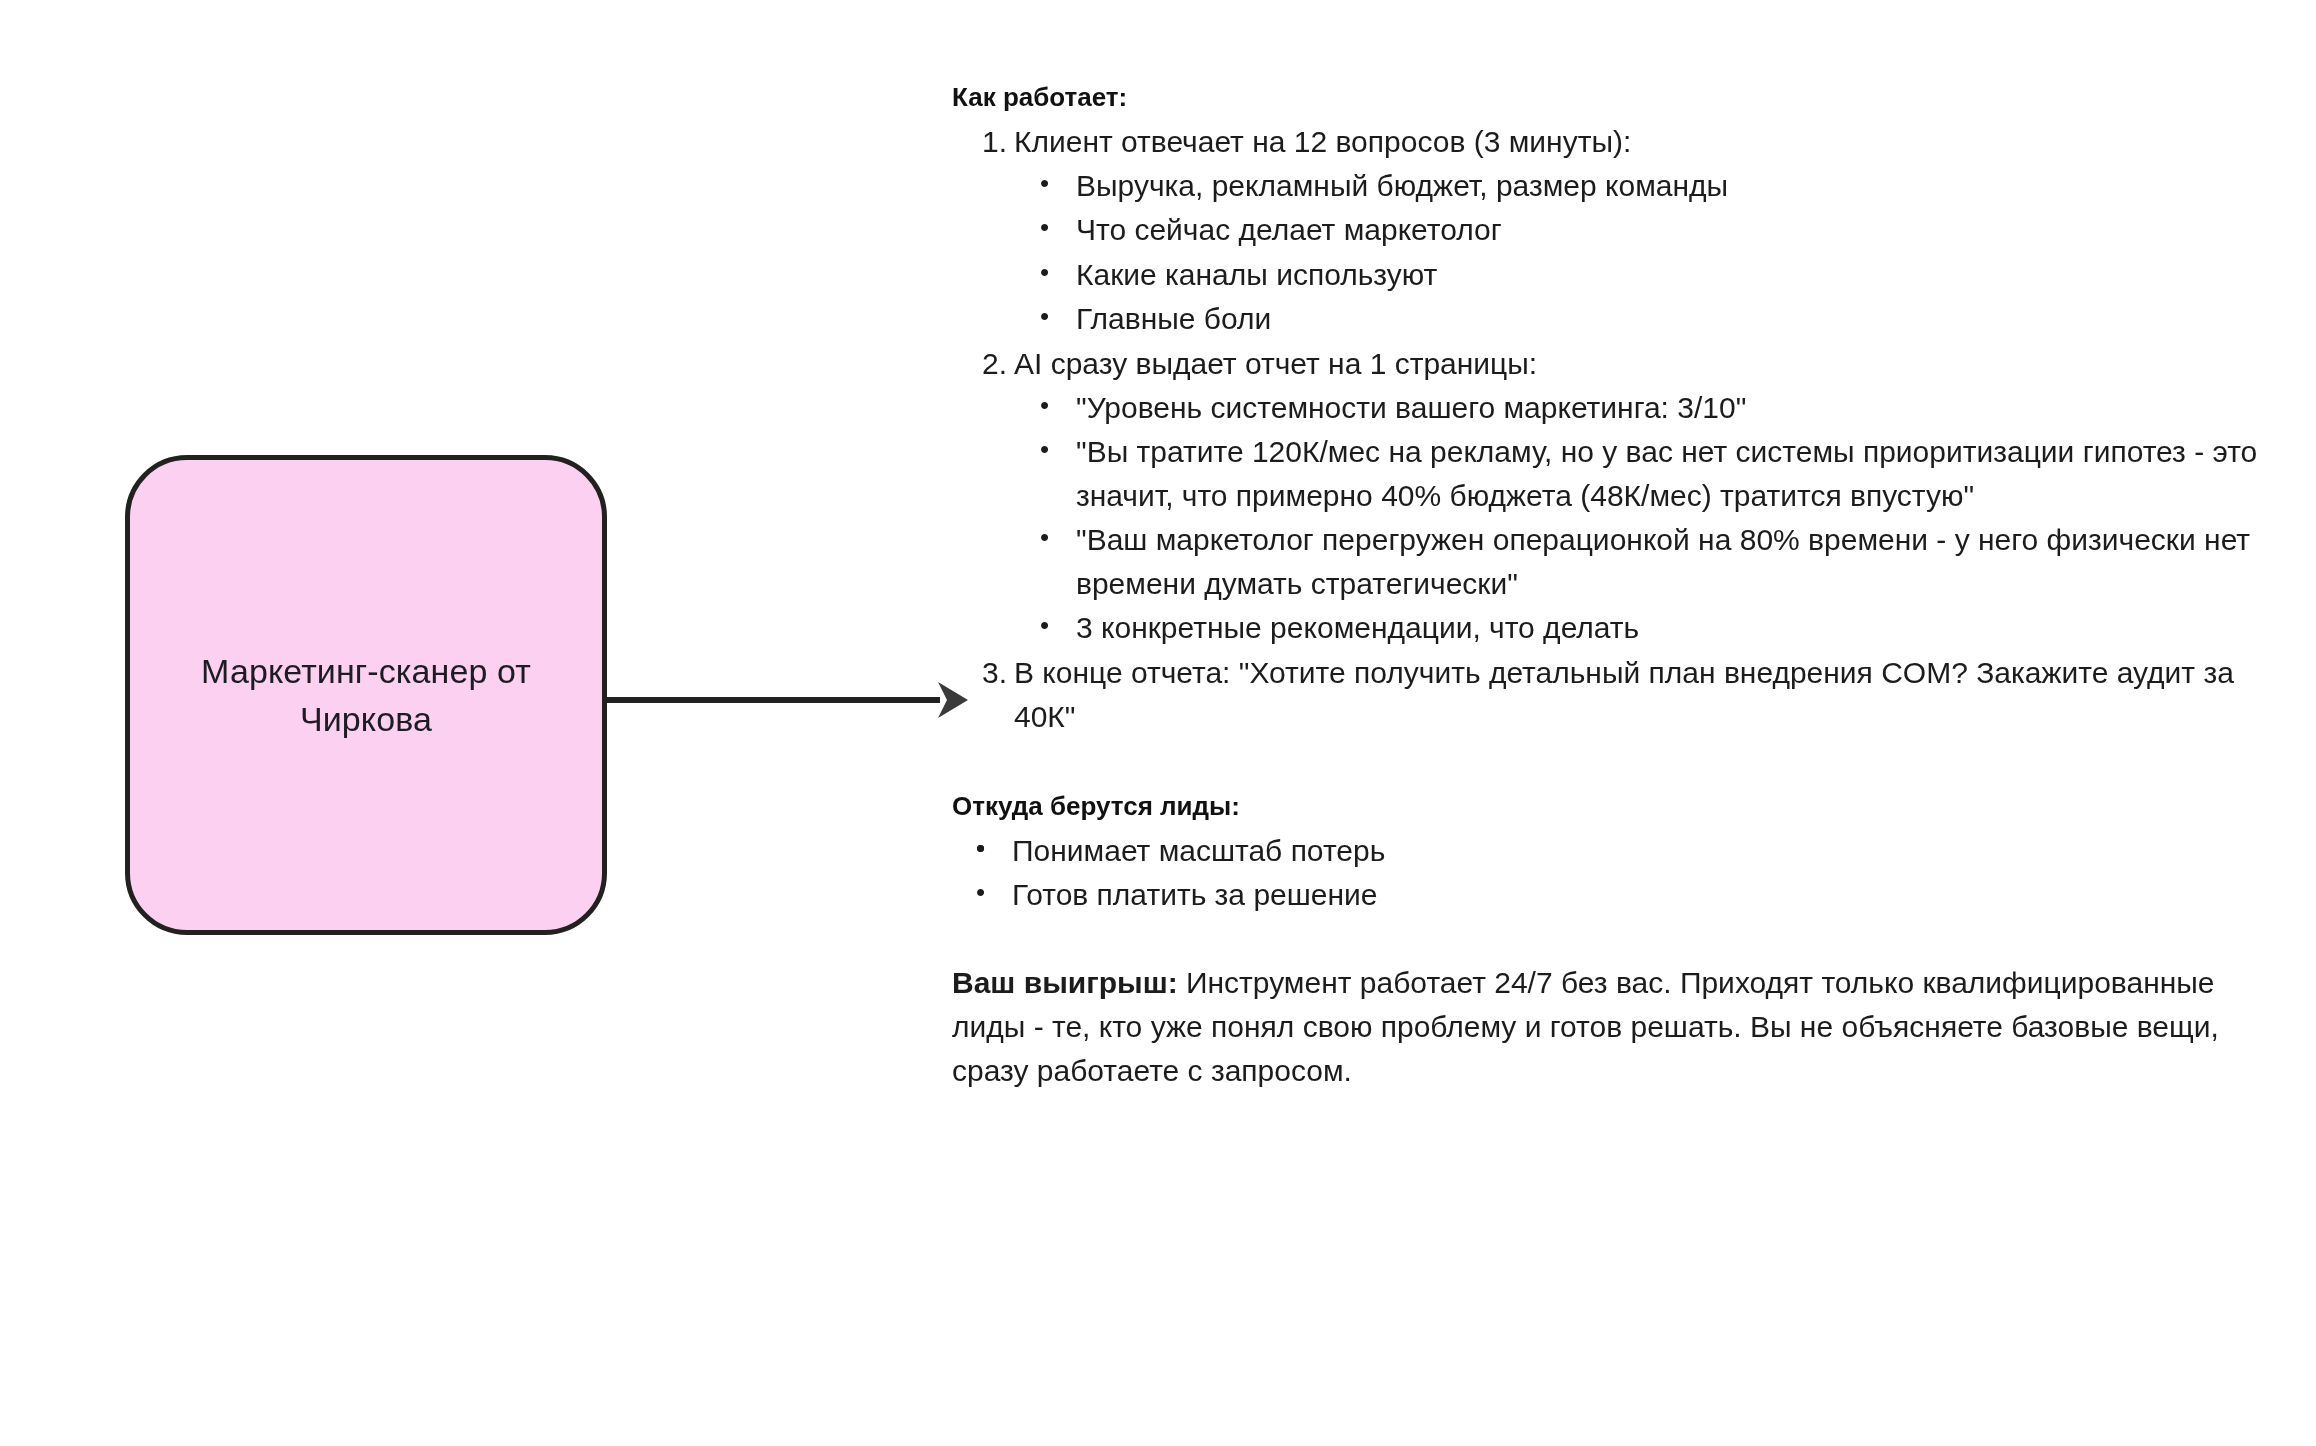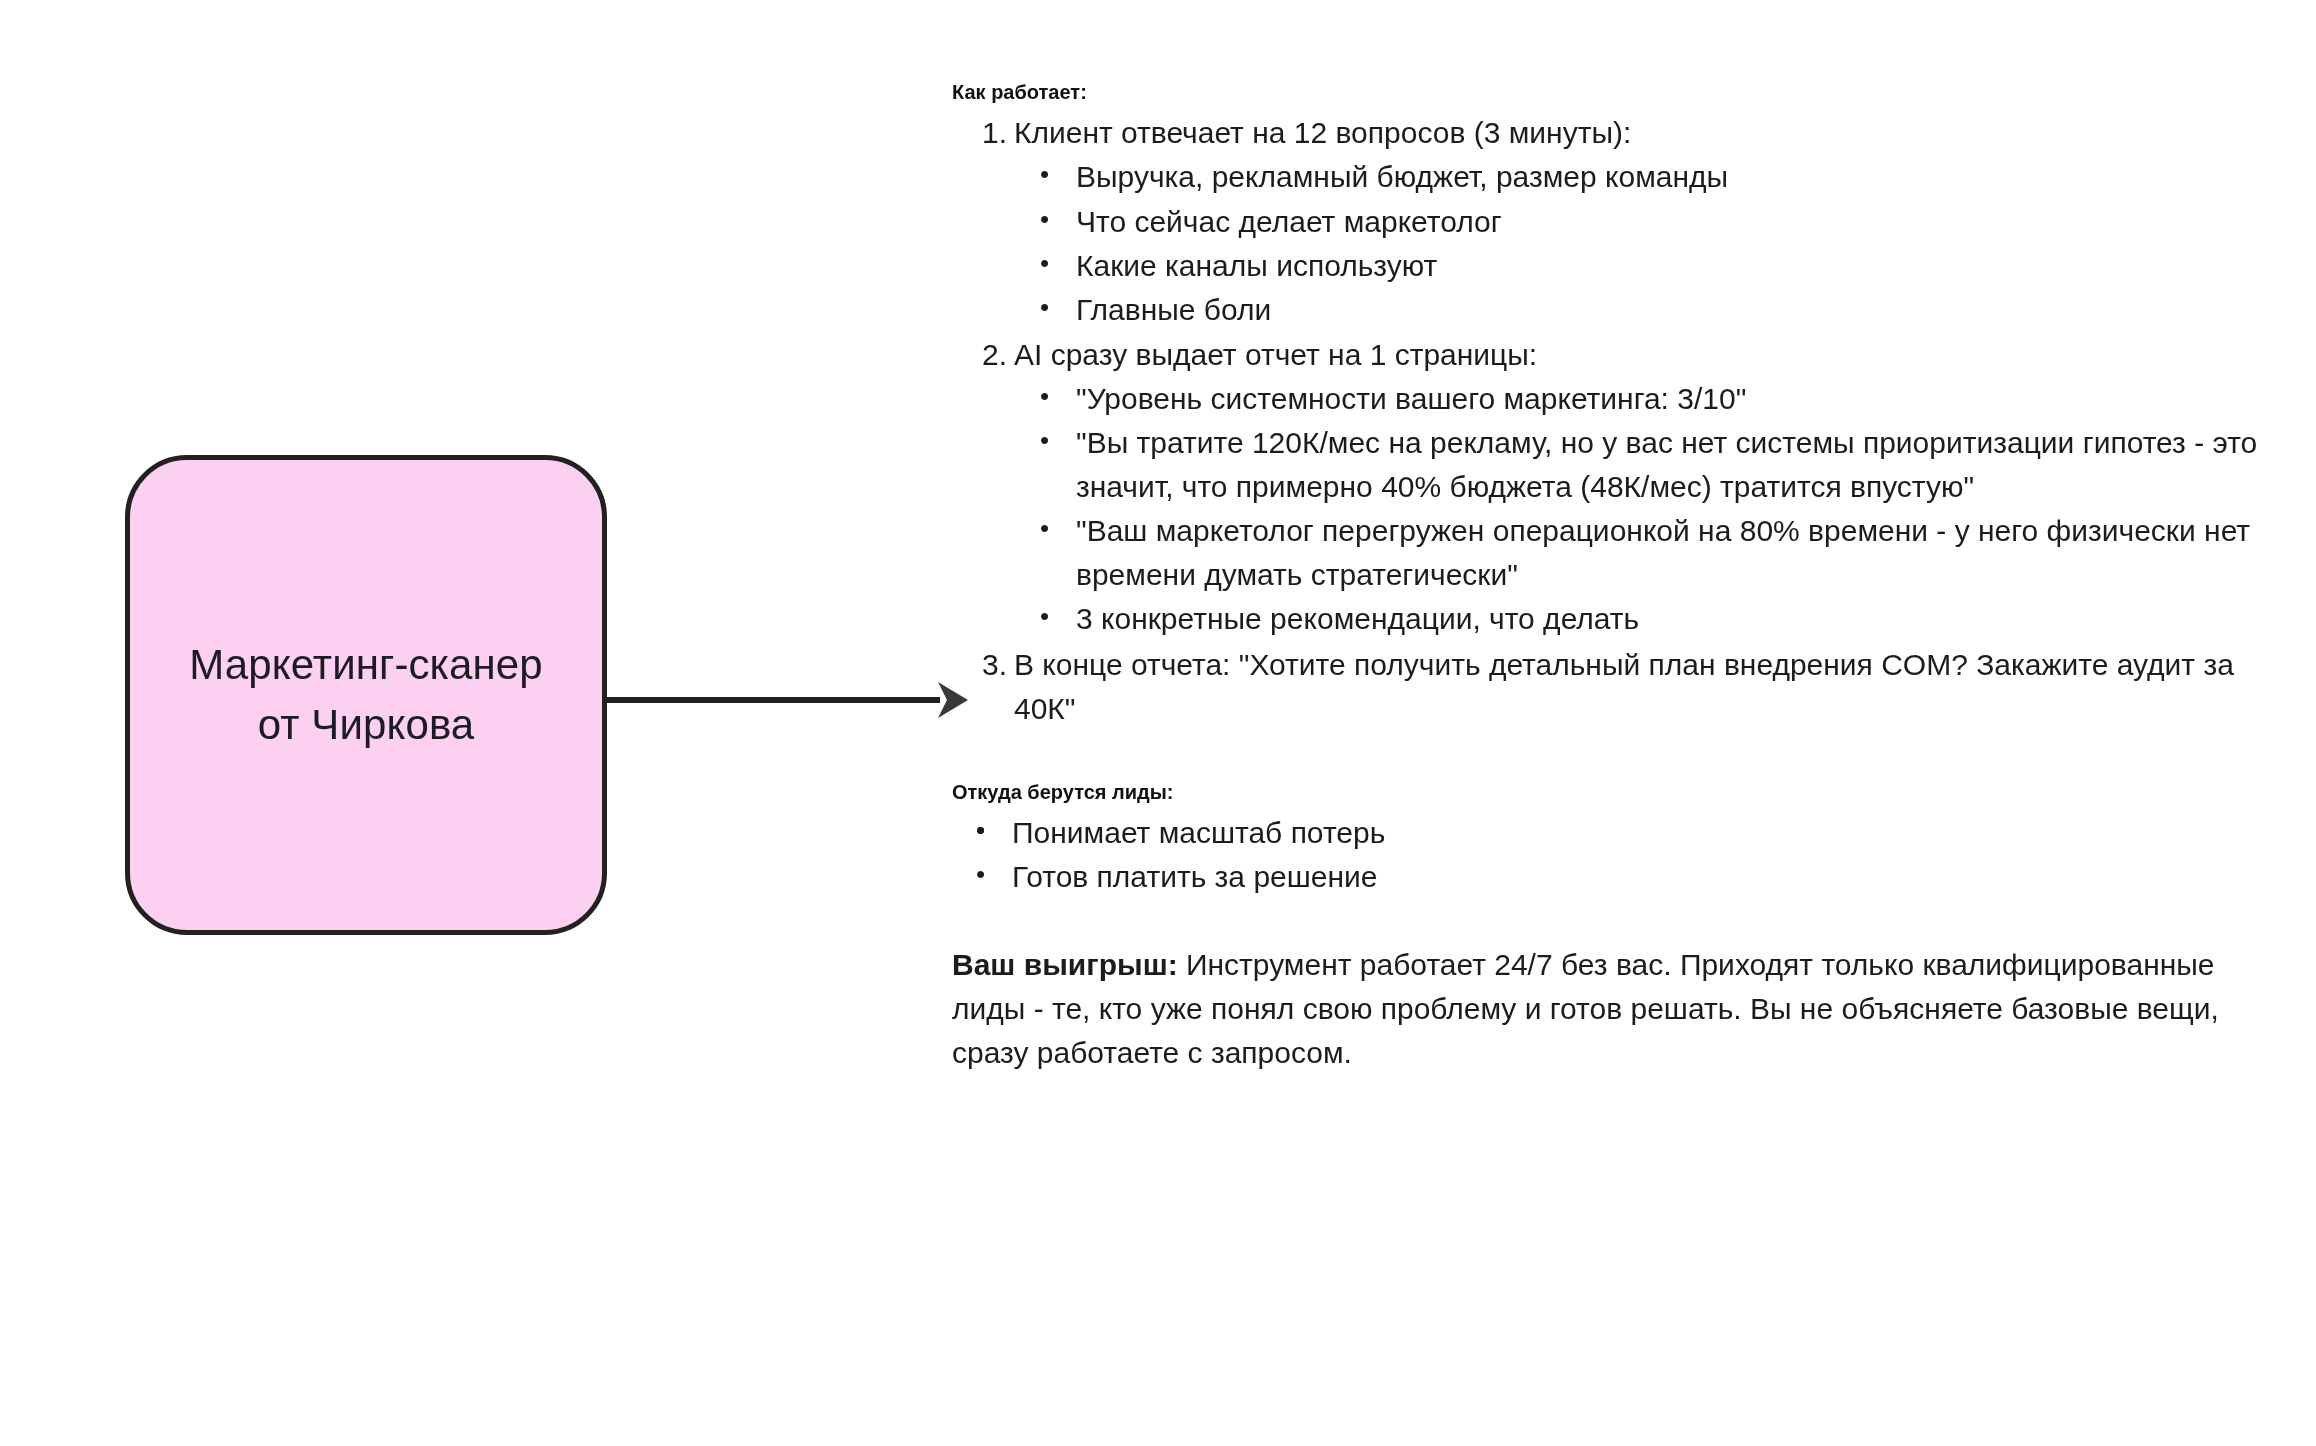--- a/index.html
+++ b/index.html
@@ -35,21 +35,21 @@
     box-sizing: border-box;
     border: 5px solid #232020;
     border-radius: 62px;
     background: #FBD0F0;
     display: flex;
     align-items: center;
     justify-content: center;
     text-align: center;
   }
   .node-label {
-    font-size: 42px;
+    font-size: 34px;
     line-height: 1.42;
     color: #1d1b23;
     font-family: "Liberation Sans", sans-serif;
     max-width: 380px;
     letter-spacing: .1px;
   }
 
   .connector-svg {
     position: absolute;
     left: 600px;
@@ -65,21 +65,21 @@
     left: 952px;
     top: 78px;
     width: 1320px;
     font-size: 30px;
     line-height: 1.47;
     color: #1c1c1c;
   }
 
   .section-heading {
     font-weight: bold;
-    font-size: 20px;
+    font-size: 26px;
     margin: 0 0 4px 0;
     color: #111111;
   }
 
   ol.numbered {
     list-style: none;
     margin: 0;
     padding: 0;
   }
   ol.numbered > li {

